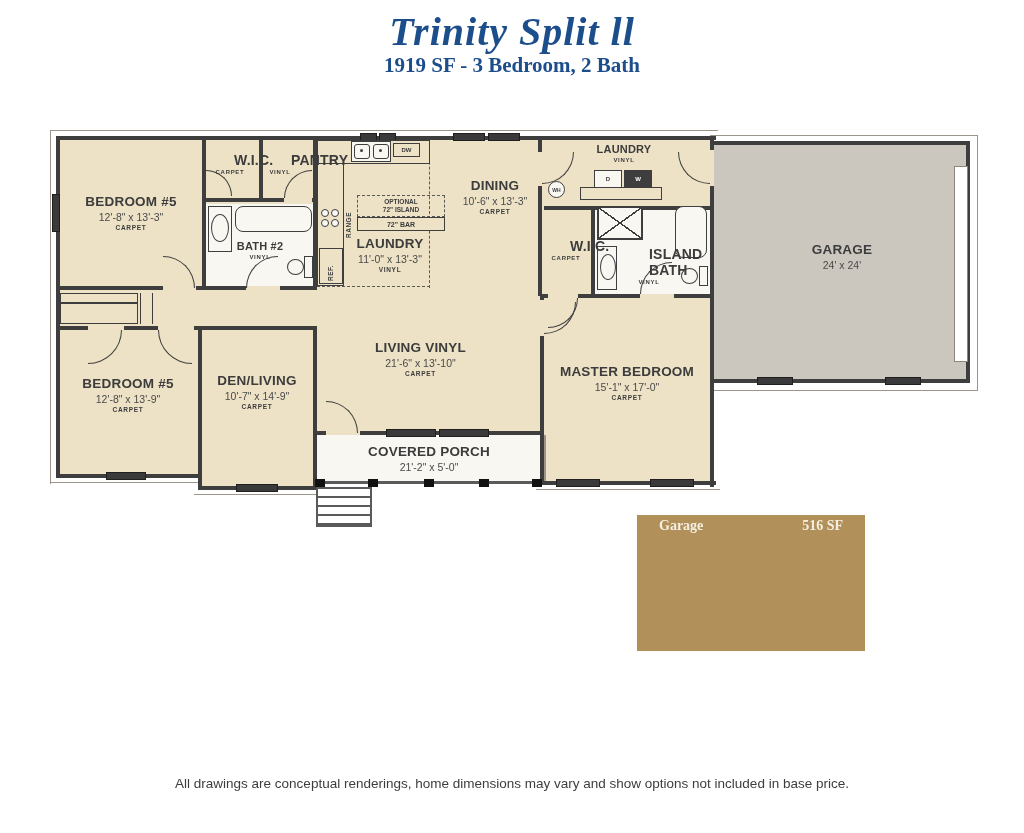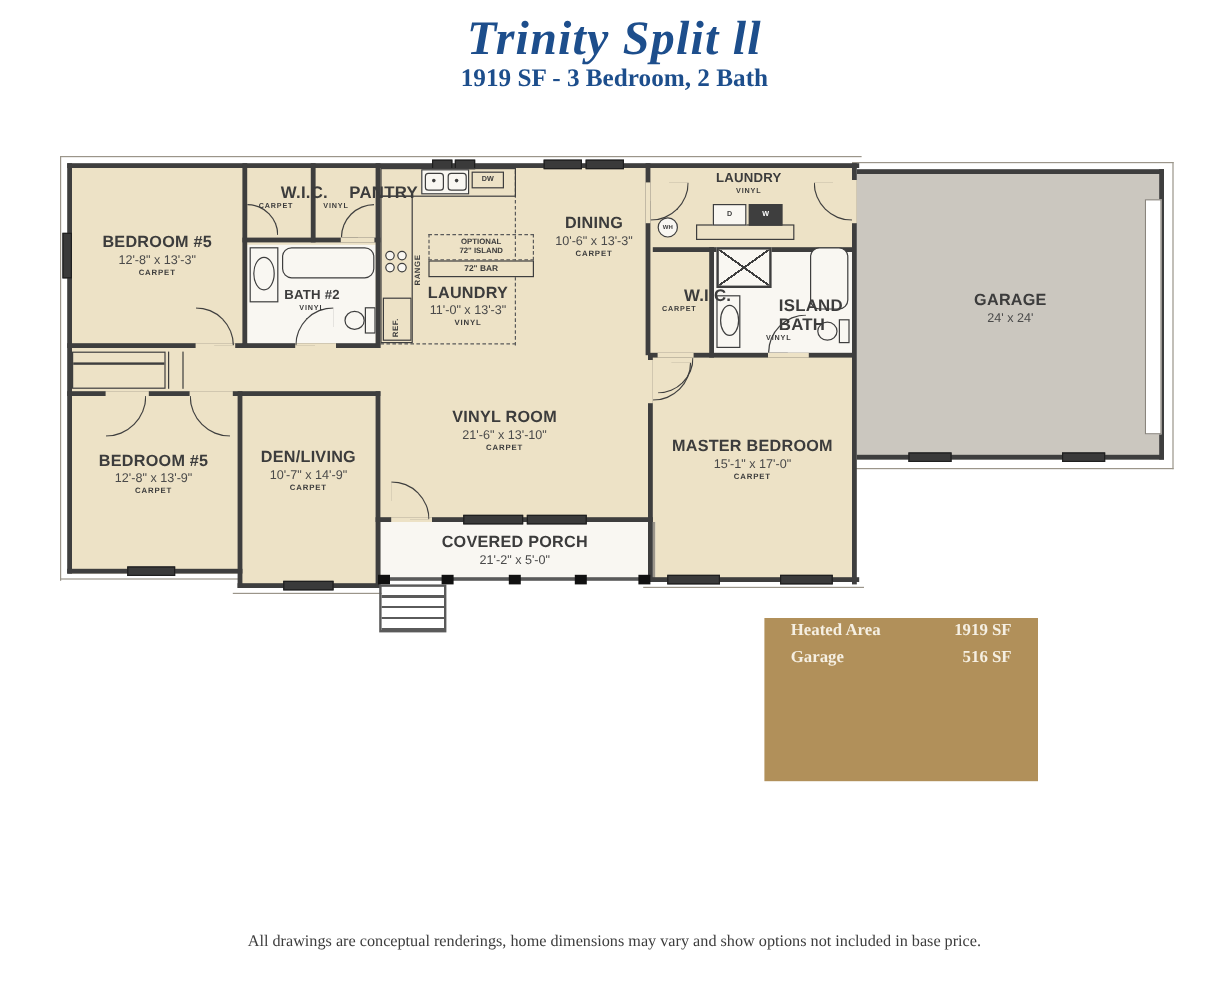--- a/index.html
+++ b/index.html
@@ -60,21 +60,21 @@
   .bar{position:absolute;border:1.5px solid #3E3E3E;box-sizing:border-box;text-align:center;
     font-size:7px;font-weight:bold;color:#3C3C3C;line-height:13px;background:#EDE2C6;}
   
   .sf-panel{position:absolute;left:637px;top:515px;width:228px;height:136px;background:#B1905A;}
   .sf-title{margin:14px auto 10px auto;width:max-content;text-align:center;
     font-family:"Liberation Serif", serif;font-weight:bold;font-size:19px;color:#ffffff;
     border-bottom:1.5px solid #fff;padding:0 6px 3px 6px;}
   .sf-row{display:flex;justify-content:space-between;padding:0 22px;
     font-family:"Liberation Serif", serif;font-weight:bold;font-size:14px;color:#f5efe2;line-height:22.5px;}
   .disclaimer{position:absolute;top:776px;left:0;width:1024px;text-align:center;
-    font-family:Liberation Serif, serif;font-size:13.5px;color:#3d3d3d;}
+    font-family:Liberation Sans, sans-serif;font-size:13.5px;color:#3d3d3d;}
 </style>
 </head>
 <body>
 
 <div class="plan-title">Trinity Split ll</div>
 <div class="plan-subtitle">1919 SF - 3 Bedroom, 2 Bath</div>
 
 <div class="thin" style="left:50px;top:130px;width:668px;height:1px"></div>
 <div class="thin" style="left:50px;top:130px;width:1px;height:354px"></div>
 <div class="thin" style="left:50px;top:482px;width:156px;height:1px"></div>
@@ -270,42 +270,38 @@
   <div class="nm">BEDROOM #5</div>
   <div class="dm">12'-8" x 13'-9"</div>
   <div class="fl">CARPET</div>
 </div>
 <div class="lbl" style="left:201px;top:373px;width:112px">
   <div class="nm">DEN/LIVING</div>
   <div class="dm">10'-7" x 14'-9"</div>
   <div class="fl">CARPET</div>
 </div>
 <div class="lbl" style="left:348px;top:340px;width:145px">
-  <div class="nm">VINYL ROOM</div>
+  <div class="nm">LIVING VINYL</div>
   <div class="dm">21'-6" x 13'-10"</div>
   <div class="fl">CARPET</div>
 </div>
 <div class="lbl" style="left:542px;top:364px;width:170px">
   <div class="nm">MASTER BEDROOM</div>
   <div class="dm">15'-1" x 17'-0"</div>
   <div class="fl">CARPET</div>
 </div>
 <div class="lbl" style="left:330px;top:444px;width:198px">
   <div class="nm">COVERED PORCH</div>
   <div class="dm">21'-2" x 5'-0"</div>
 </div>
 <div class="lbl" style="left:714px;top:242px;width:256px">
   <div class="nm">GARAGE</div>
   <div class="dm">24' x 24'</div>
 </div>
 
 <div class="sf-panel">
-  <div class="sf-row">
-    <span>Heated Area</span>
-    <span>1919 SF</span>
-  </div>
   <div class="sf-row">
     <span>Garage</span>
     <span>516 SF</span>
   </div>
 </div>
 
 <div class="disclaimer">All drawings are conceptual renderings, home dimensions may vary and show options not included in base price.</div>
 
 </body></html>

